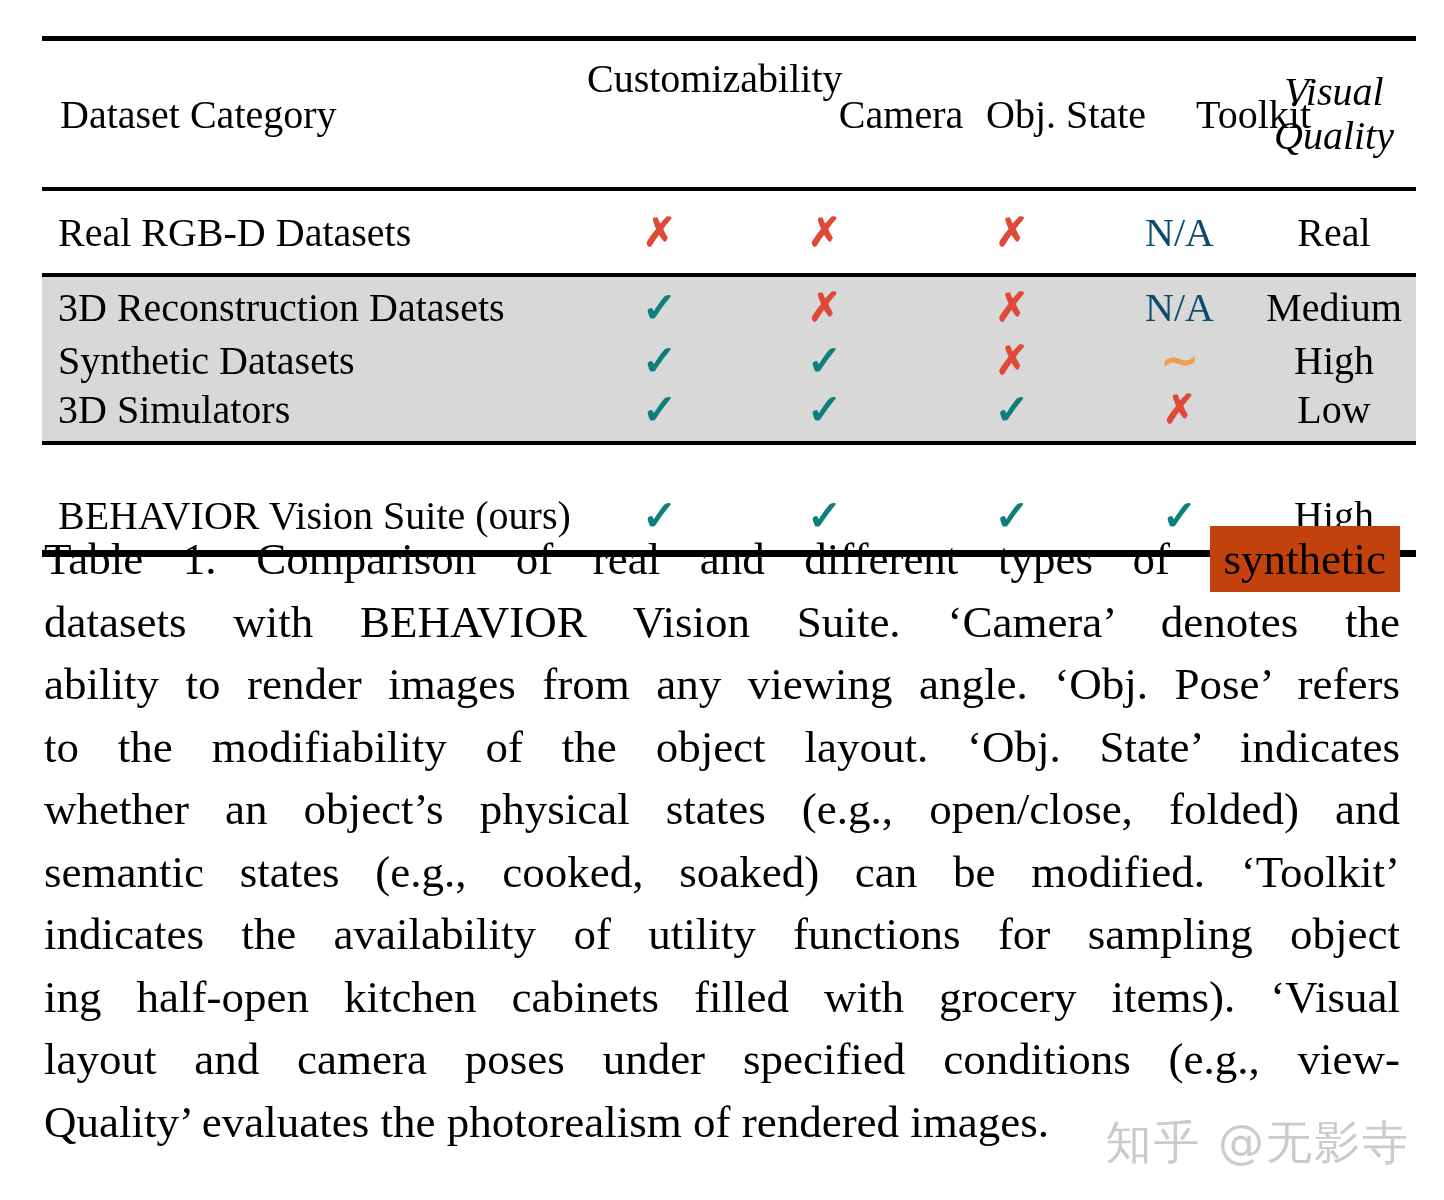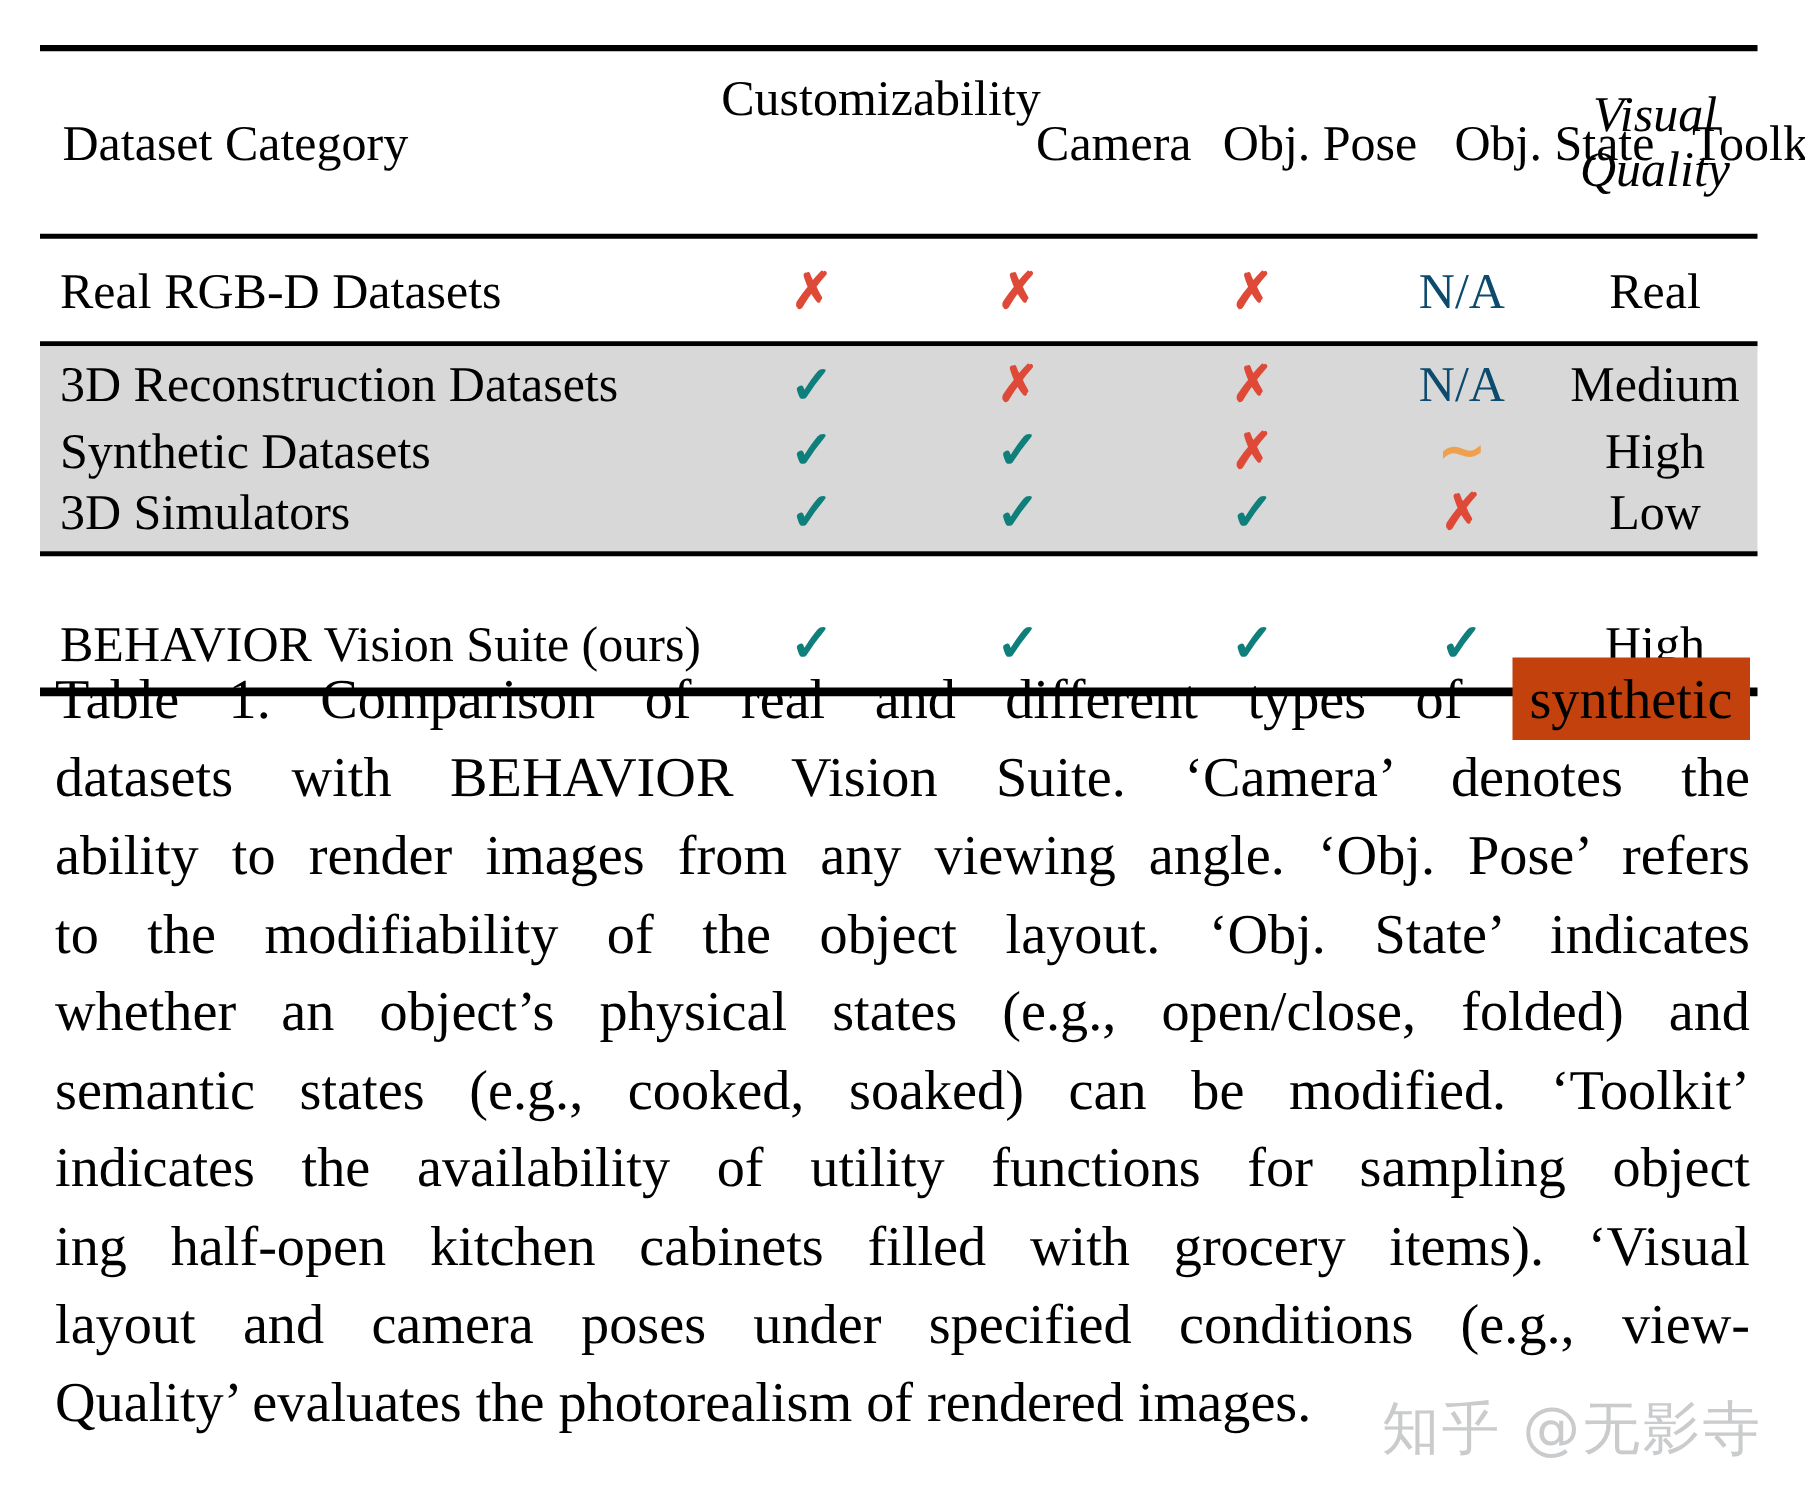--- a/index.html
+++ b/index.html
@@ -10,21 +10,21 @@
     height: 1200px;
     font-family: "Liberation Serif", serif;
     color: #000;
     position: relative;
     overflow: hidden;
   }
 
   
   .table-wrap {
     position: absolute;
-    left: 32px;
+    left: 42px;
     top: 36px;
     width: 1374px;
   }
   .rule-top    { height: 5px; background: #000; }
   .rule-mid    { height: 4px; background: #000; }
   .rule-bottom { height: 7px; background: #000; }
 
   .thead {
     display: grid;
     grid-template-columns: 545px 665px 164px;
@@ -120,21 +120,20 @@
 <div class="table-wrap">
   <div class="rule-top"></div>
 
   <div class="thead">
     <div class="hdr-category">Dataset Category</div>
     <div class="hdr-custom-group">
       <div class="custom-label">Customizability</div>
       <div class="custom-rule"></div>
       <div class="custom-sub">
         <div>Camera</div>
-        <div>Obj. Pose</div>
         <div>Obj. State</div>
         <div>Toolkit</div>
       </div>
     </div>
     <div class="hdr-visual">
       <span>Visual</span>
       <span>Quality</span>
     </div>
   </div>
 

